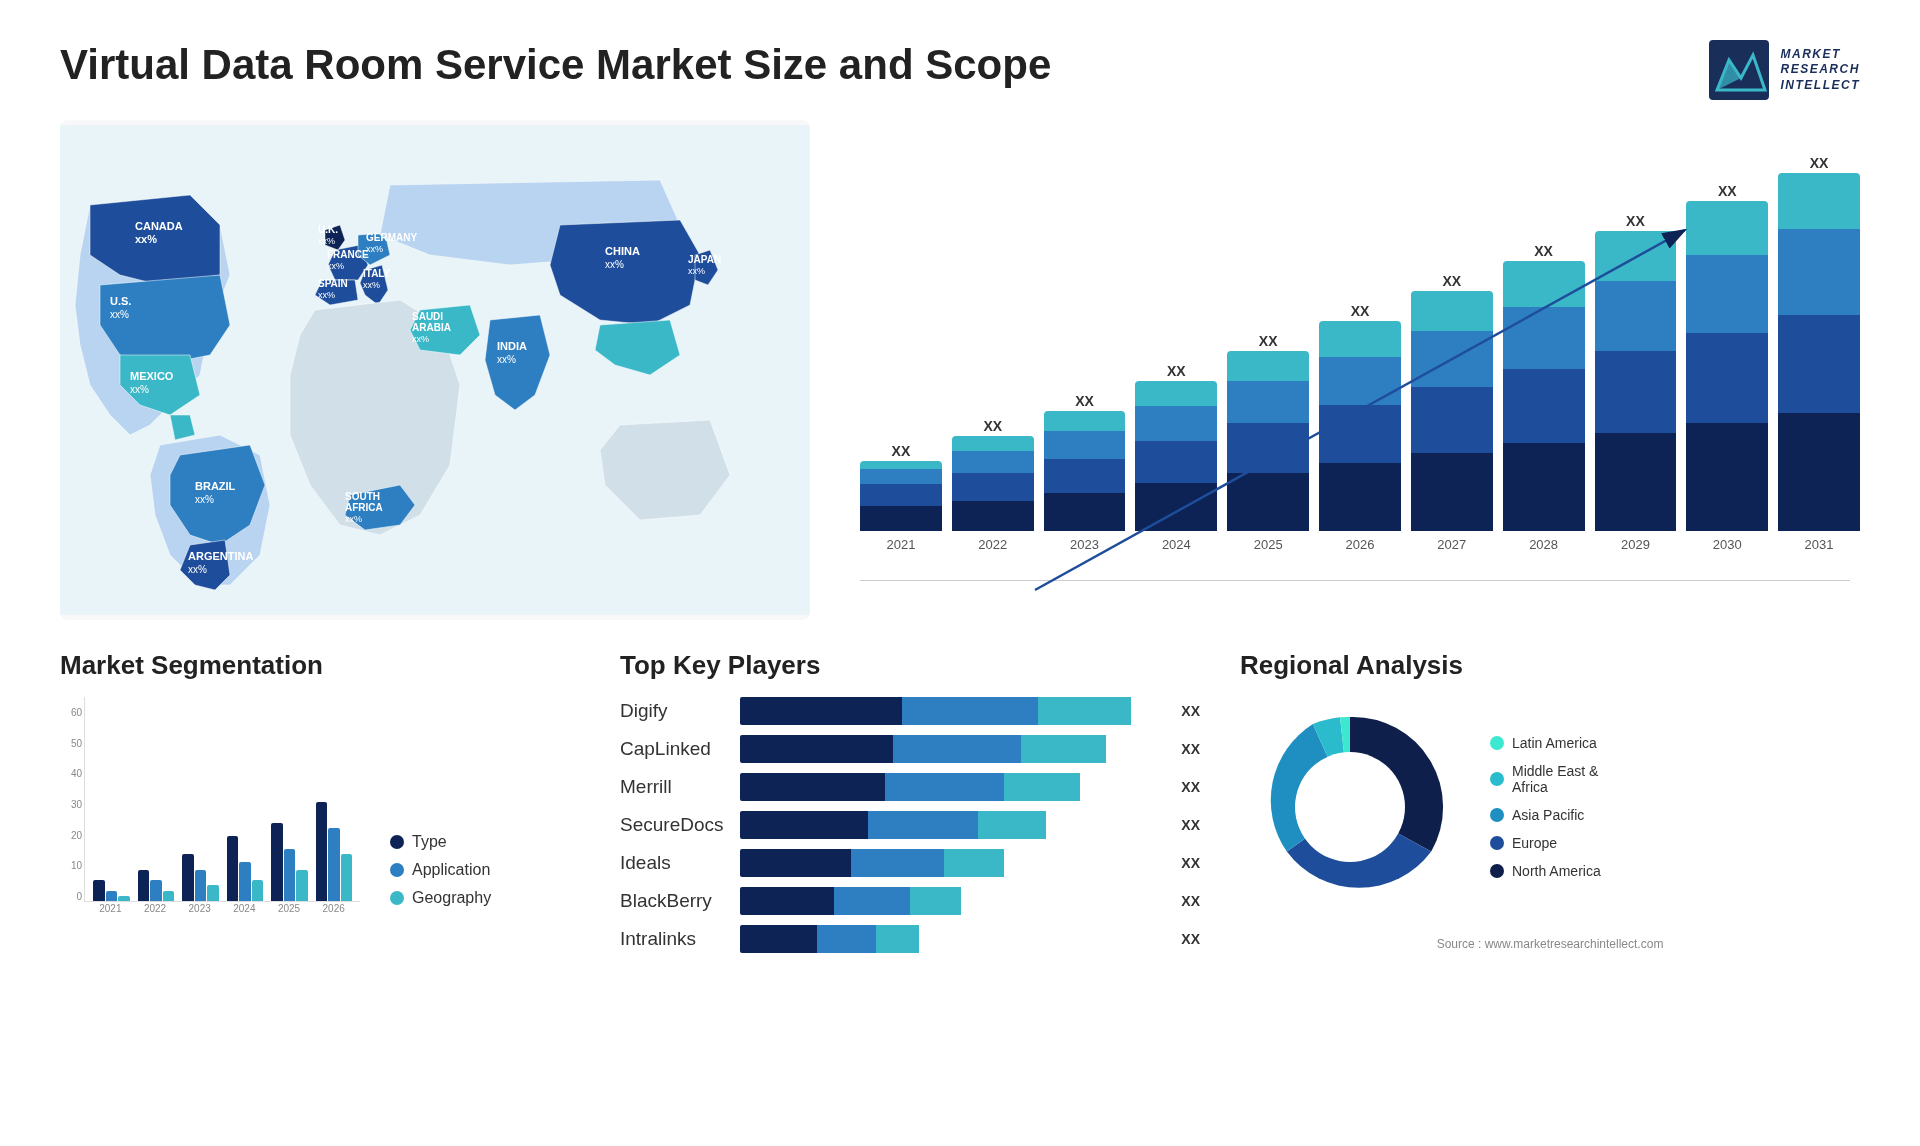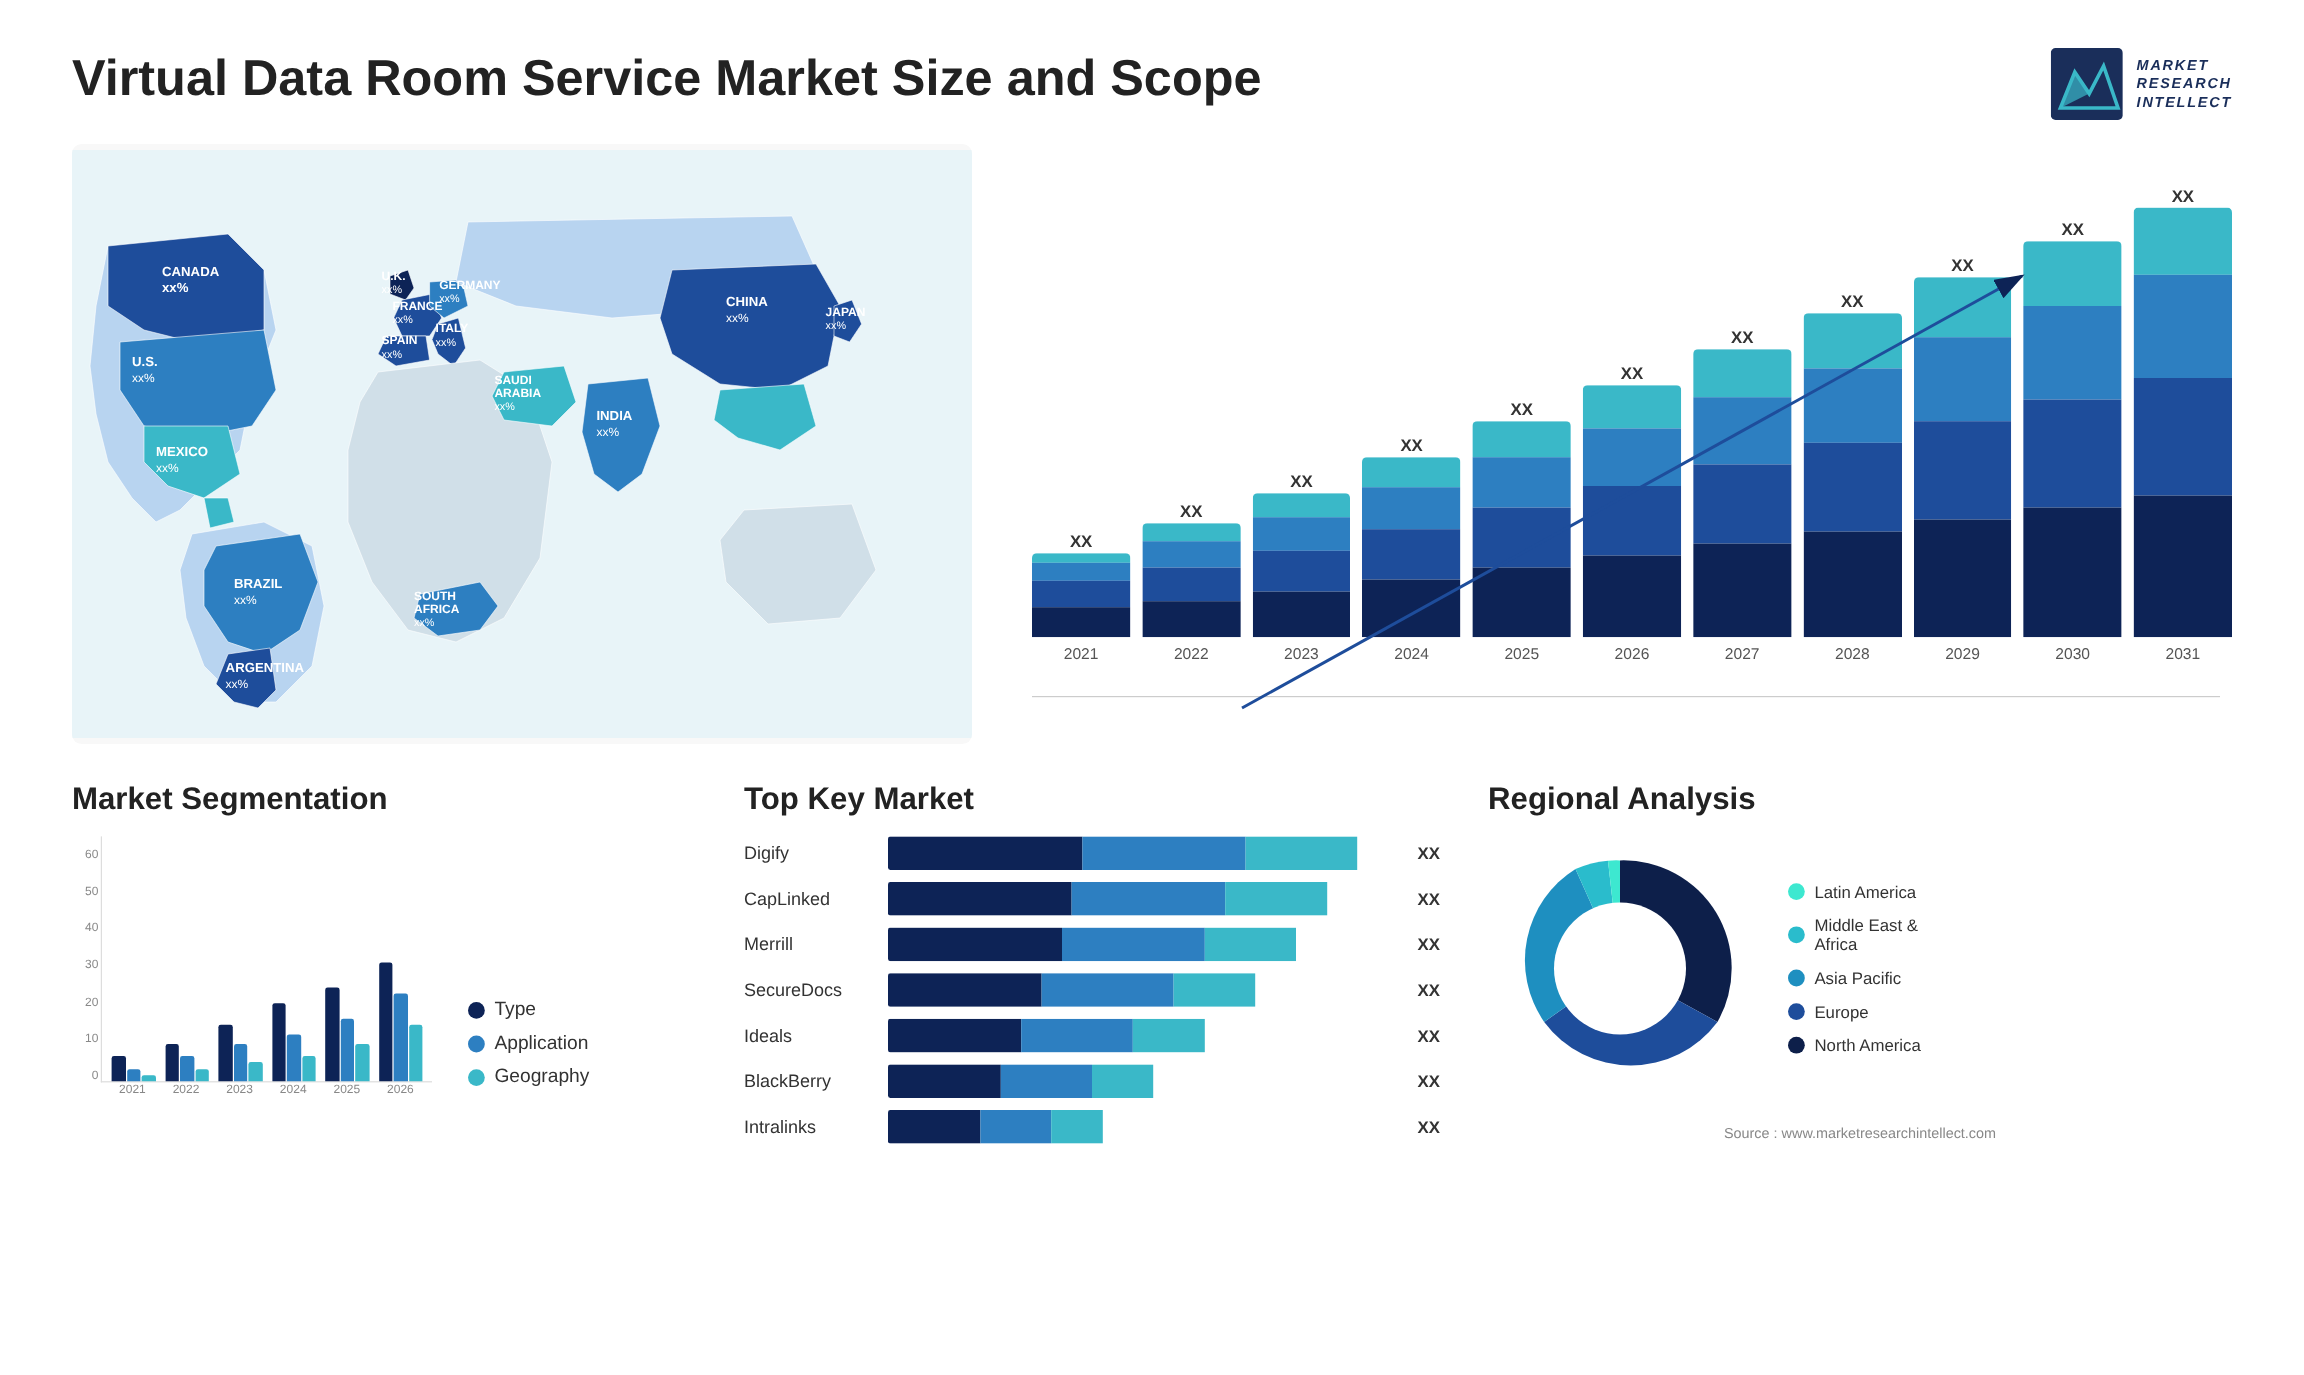--- a/index.html
+++ b/index.html
@@ -146,21 +146,21 @@
       flex-direction: column;
       gap: 10px;
       margin-top: 10px;
     }
     .player-row {
       display: flex;
       align-items: center;
       gap: 10px;
     }
     .player-name {
-      font-size: 15px;
+      font-size: 19px;
       color: #333;
       width: 110px;
       flex-shrink: 0;
     }
     .player-bar-wrap {
       flex: 1;
       height: 28px;
       border-radius: 2px;
       overflow: hidden;
       display: flex;
@@ -559,21 +559,21 @@
           </div>
           <div class="legend-item">
             <div class="legend-dot" style="background:#3ab8c8;"></div>
             <span class="legend-label">Geography</span>
           </div>
         </div>
       </div>
     </div>
 
     <div class="players-container">
-      <h2 class="section-title">Top Key Market</h2>
+      <h2 class="section-title">Top Key Players</h2>
       <div class="players-list">
 
         <div class="player-row">
           <span class="player-name">Digify</span>
           <div class="player-bar-wrap">
             <div class="player-bar-seg" style="width:38%;background:#0d2356;"></div>
             <div class="player-bar-seg" style="width:32%;background:#2d7fc1;"></div>
             <div class="player-bar-seg" style="width:22%;background:#3ab8c8;"></div>
           </div>
           <span class="player-xx">XX</span>

